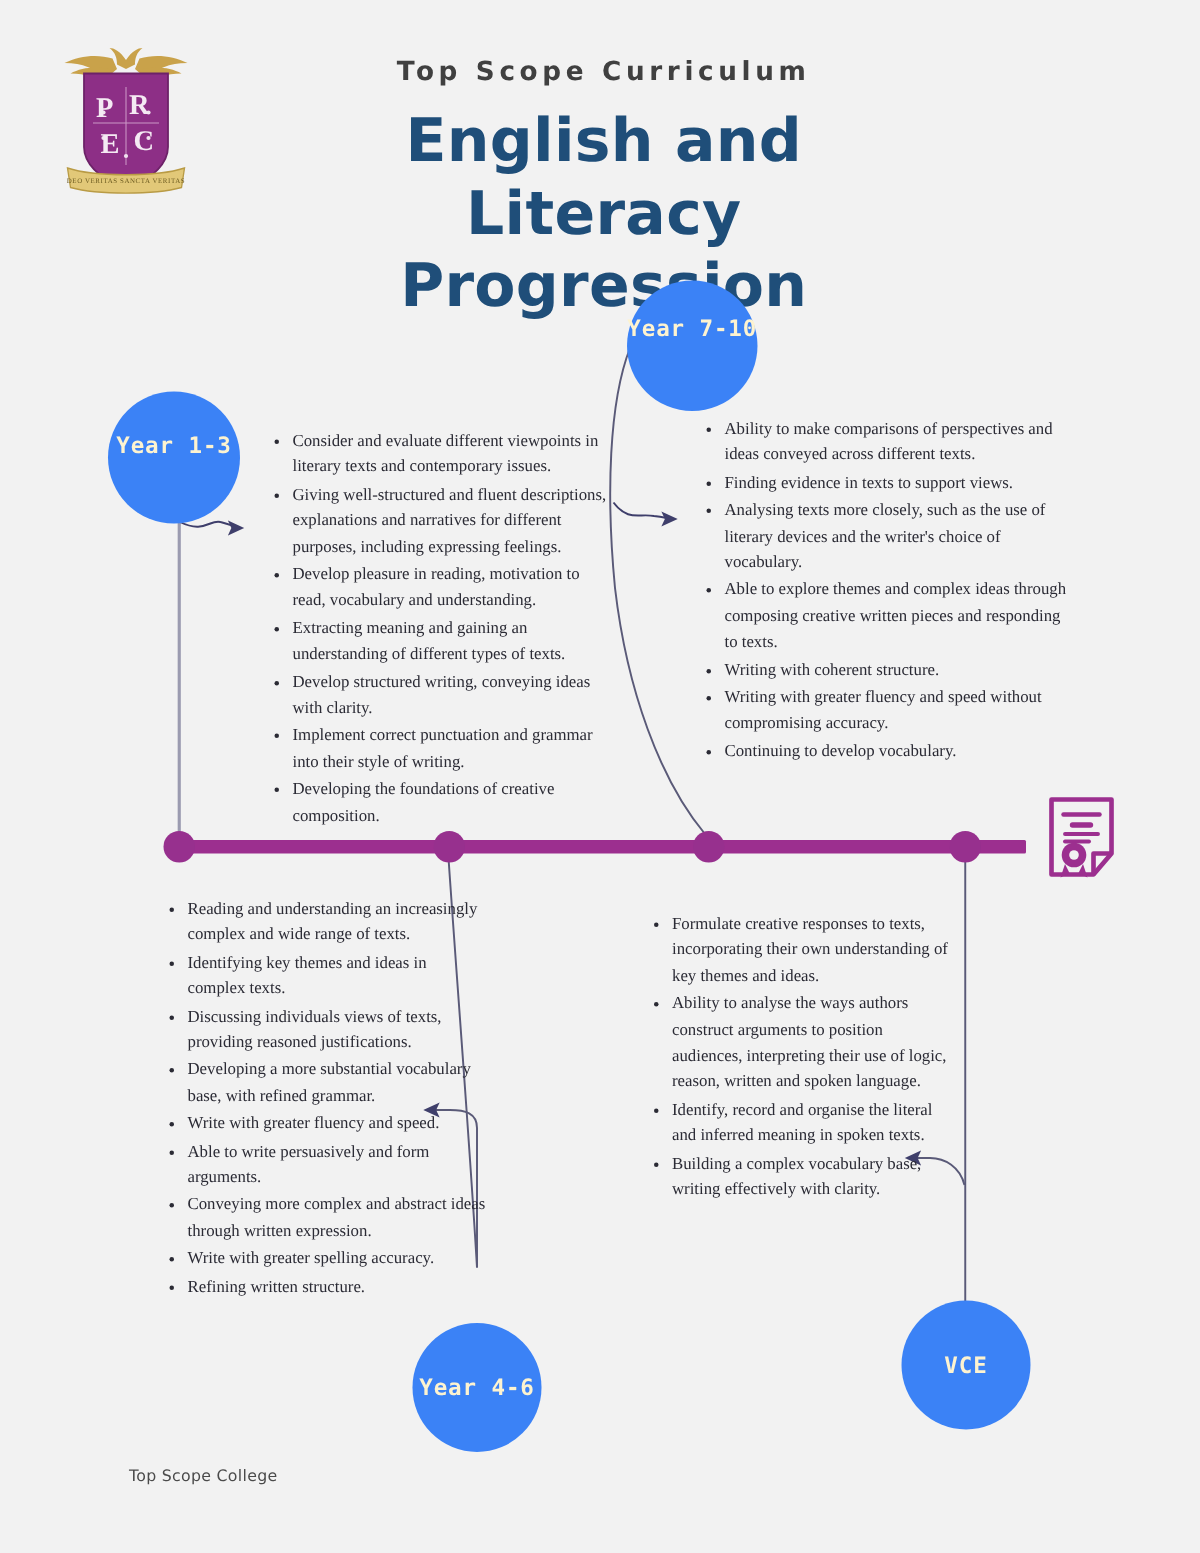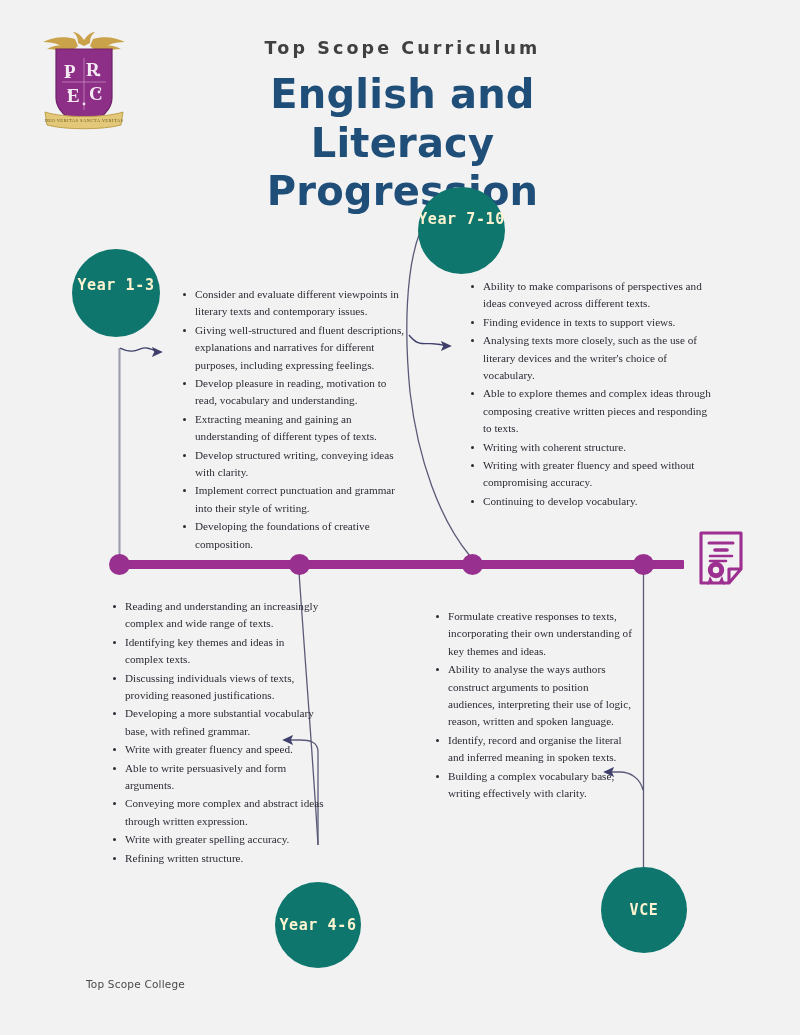--- a/index.html
+++ b/index.html
@@ -39,32 +39,32 @@
     background:#97308e;top:554px;
   }
   .node.n1{left:109px;}
   .node.n2{left:289px;}
   .node.n3{left:462px;}
   .node.n4{left:633px;}
 
   
   .circle{
     position:absolute;border-radius:50%;
-    background:#0f766e;
+    background:#3b82f6;
     display:flex;align-items:center;justify-content:center;
   }
   .circle span{
     font-family:"DejaVu Sans Mono", monospace;
     font-weight:700;
     color:#fdf3d0;
     letter-spacing:.6px;
     font-size:15px;
     white-space:nowrap;
   }
-  .c-y13{left:72px;top:249px;width:88px;height:88px;text-align:right;}
+  .c-y13{left:72px;top:261px;width:88px;height:88px;text-align:right;}
   .c-y13 span{transform:translate(0,-8px);}
   .c-y710{left:418px;top:187px;width:87px;height:87px;}
   .c-y710 span{transform:translate(0,-12px);}
   .c-y46{left:275px;top:882px;width:86px;height:86px;text-align:center;}
   .c-vce{left:601px;top:867px;width:86px;height:86px;}
 
   
   ul.points{
     position:absolute;margin:0;padding:0 0 0 17px;
     list-style:none;

